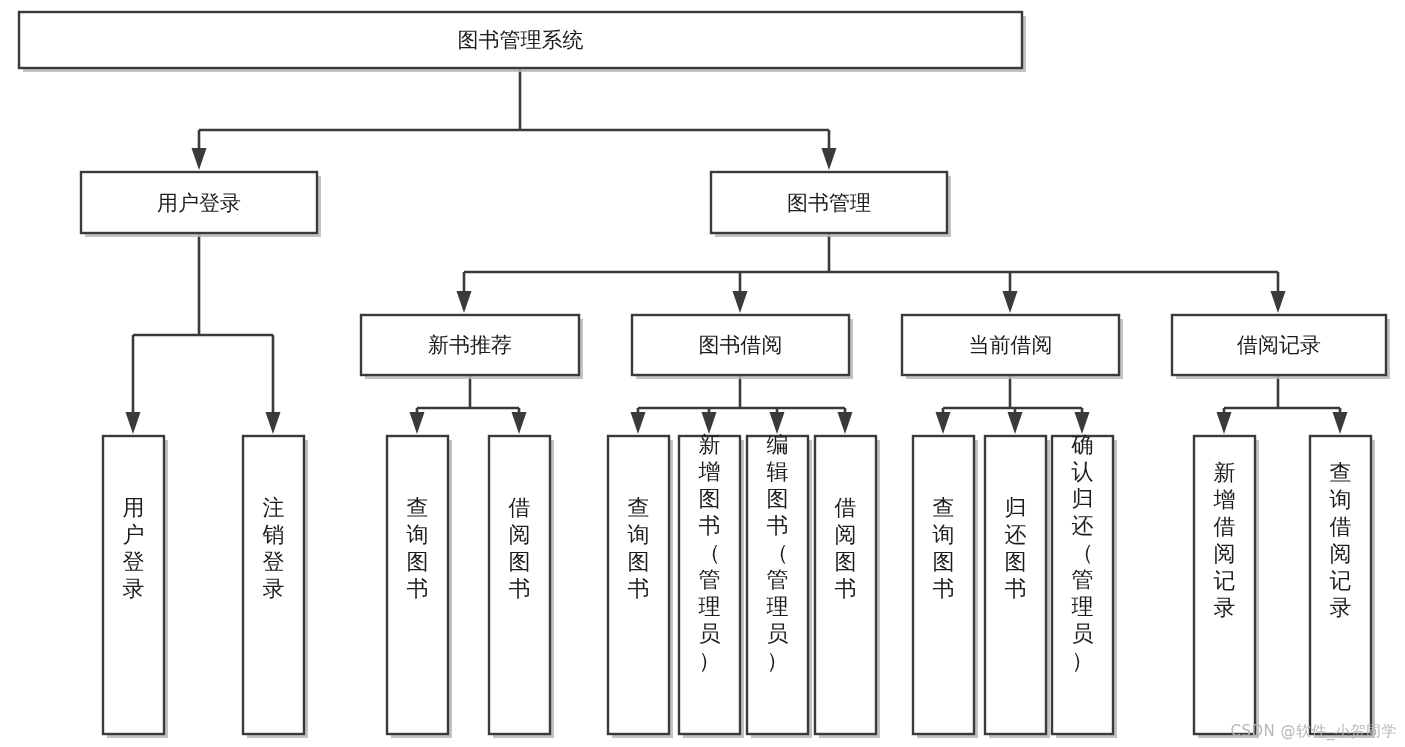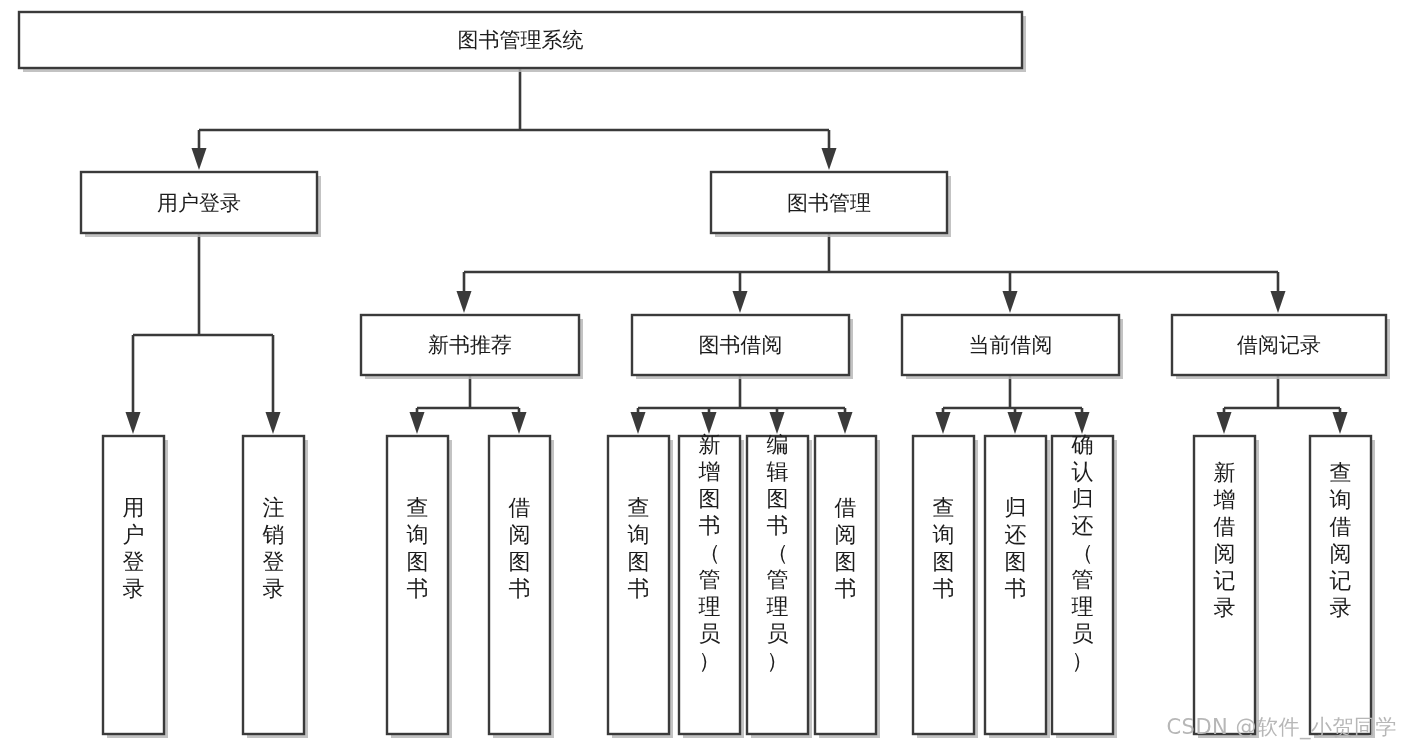--- a/index.html
+++ b/index.html
@@ -59,21 +59,21 @@
     font-family: "DejaVu Sans", "Liberation Sans", sans-serif;
     font-size: 22px;
     fill: #1c1c1c;
     text-anchor: middle;
   }
   .watermark-text {
     position: absolute;
     right: 8px;
     bottom: 6px;
     font-family: "DejaVu Sans", "Liberation Sans", sans-serif;
-    font-size: 21px;
+    font-size: 15px;
     color: #b7b7b7;
     white-space: nowrap;
     letter-spacing: 0.5px;
     user-select: none;
   }
 </style>
 </head>
 <body>
 
 <div id="diagram-root">

